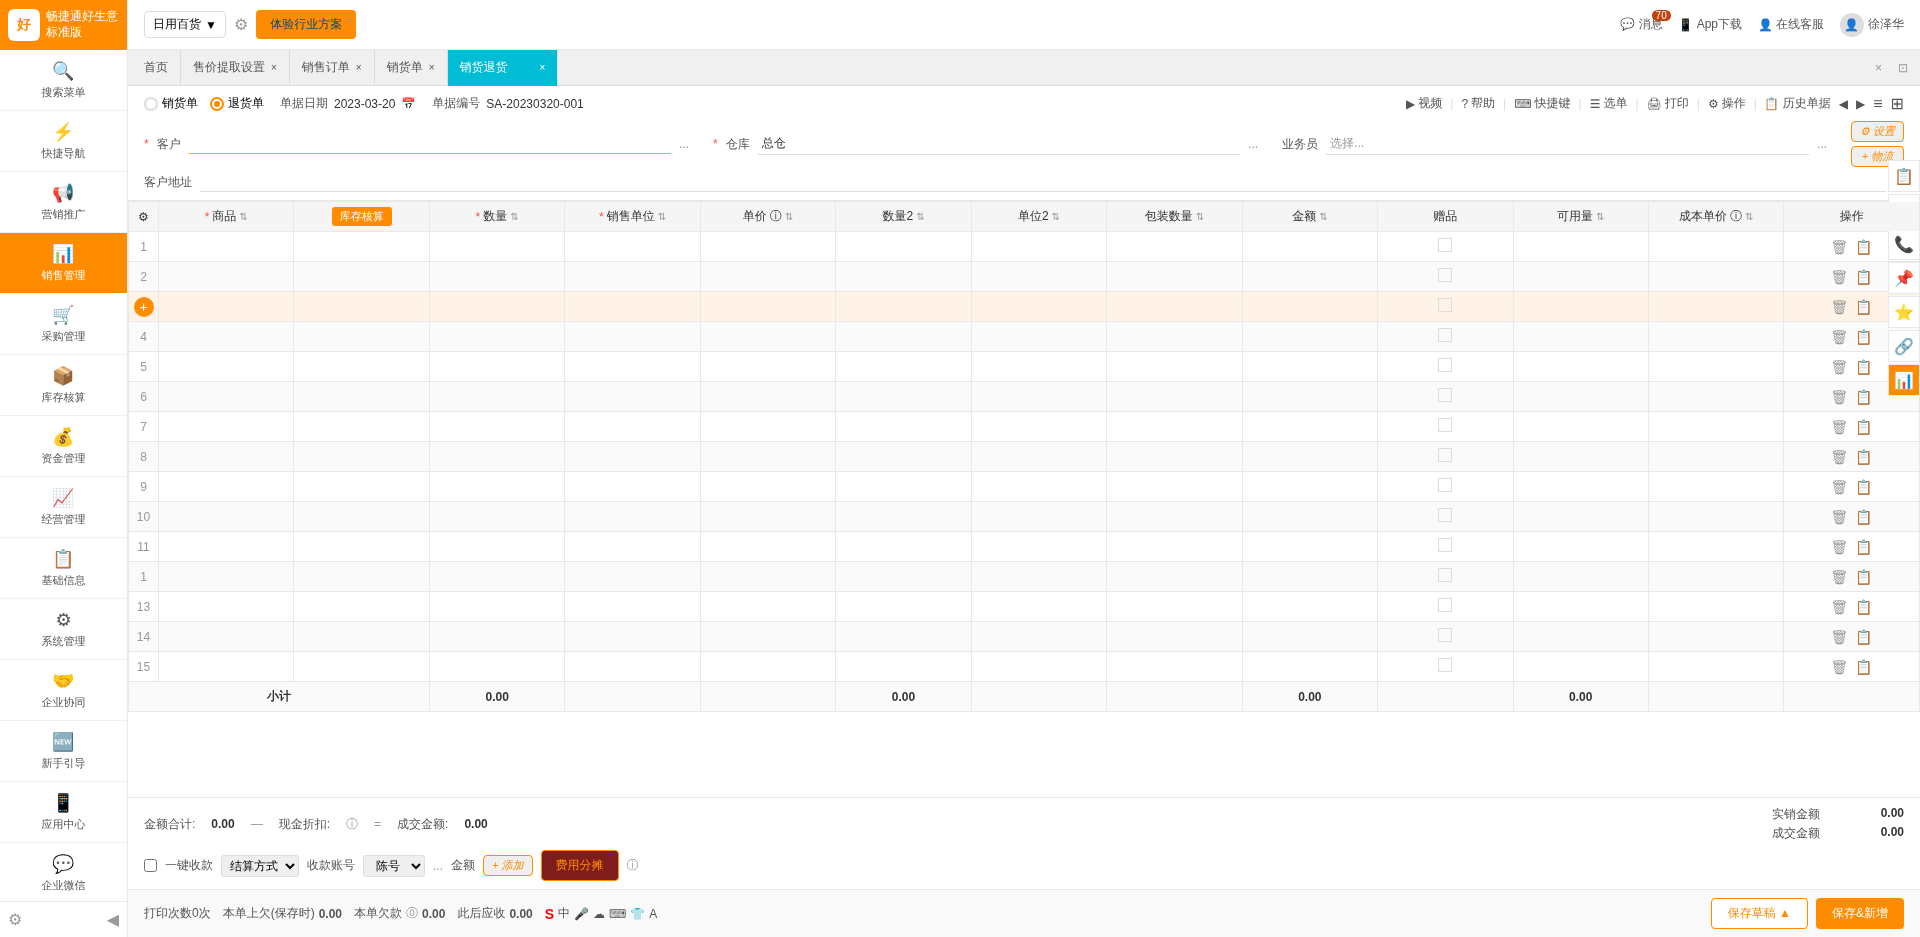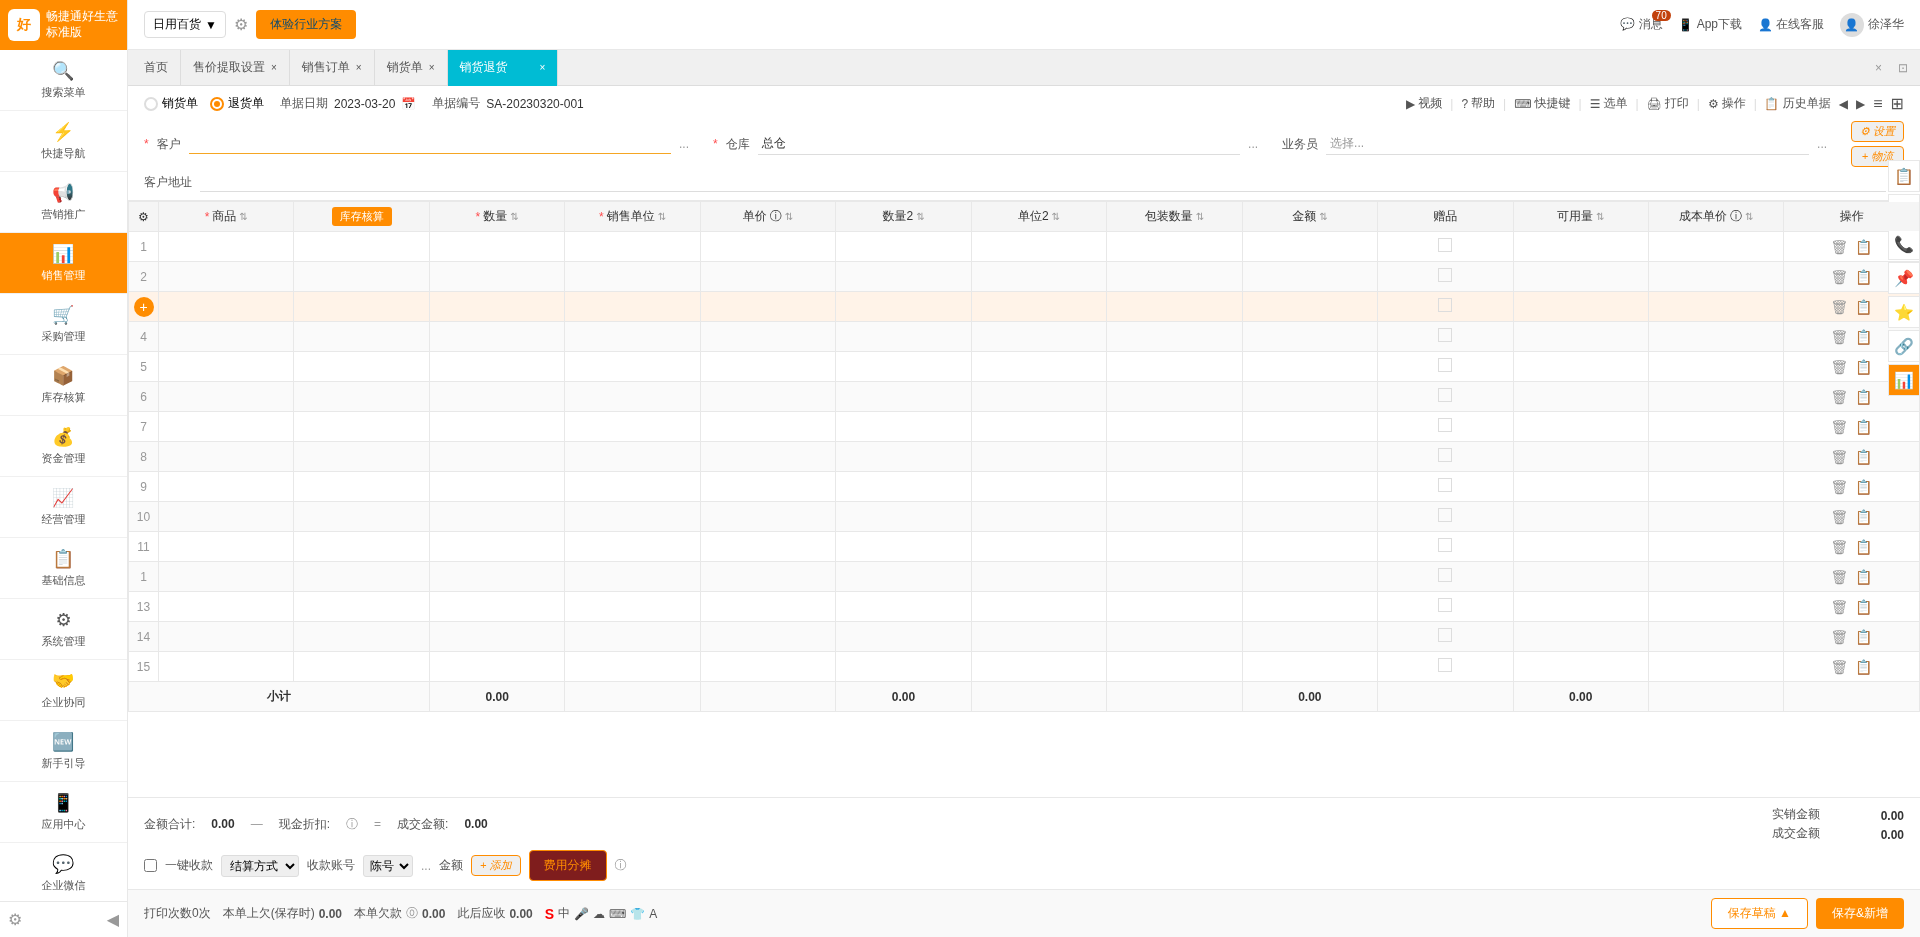--- a/index.html
+++ b/index.html
@@ -77,21 +77,21 @@
     .total-row td { background: #fff9f0; font-weight: bold; color: #333; }
     .th-gear { background: #f5f5f5; width: 30px; }
 
     
     .footer { border-top: 1px solid #e8e8e8; padding: 8px 16px; }
     .footer-row1 { display: flex; align-items: center; gap: 16px; margin-bottom: 8px; }
     .footer-row2 { display: flex; align-items: center; gap: 8px; }
     .footer-label { color: #555; }
     .footer-value { color: #333; font-weight: bold; }
     .footer-dash { color: #999; }
-    .summary-row { display: flex; justify-content: space-between; gap: 24px; align-items: flex-end; }
+    .summary-row { display: flex; justify-content: space-between; gap: 24px; align-items: flex-start; }
     .summary-label { color: #555; }
     .summary-val { font-weight: bold; color: #333; min-width: 60px; text-align: right; }
 
     
     .bottom-bar { height: 48px; background: #f9f9f9; border-top: 1px solid #e8e8e8; display: flex; align-items: center; padding: 0 16px; gap: 16px; }
     .bottom-info { display: flex; align-items: center; gap: 12px; flex: 1; }
     .bottom-info-item { display: flex; align-items: center; gap: 4px; color: #555; }
     .bottom-actions { display: flex; gap: 8px; }
     .btn-save-draft { background: #fff; border: 1px solid #ff8c00; color: #ff8c00; border-radius: 4px; padding: 6px 16px; cursor: pointer; font-size: 12px; }
     .btn-save-new { background: #ff8c00; color: #fff; border: none; border-radius: 4px; padding: 6px 16px; cursor: pointer; font-size: 12px; }
@@ -732,21 +732,21 @@
           </div>
         </div>
       </div>
       <div class="footer-row2">
         <input type="checkbox" style="">
         <span class="footer-label">一键收款</span>
         <select style="border:1px solid #ddd;border-radius:3px;padding:2px 4px;">
           <option>结算方式</option>
         </select>
         <span class="footer-label">收款账号</span>
-        <select style="border:1px solid #ddd;border-radius:3px;padding:2px 2px;">
+        <select style="border:1px solid #ddd;border-radius:3px;padding:2px 8px;">
           <option>陈号</option>
         </select>
         <span class="field-dots">...</span>
         <span class="footer-label">金额</span>
         <button class="side-btn orange">+ 添加</button>
         <button class="topbar-btn" style="background:#7f1d1d;color:#ff8c00;border:1px solid #ff8c00;">费用分摊</button>
         <span style="color:#999;cursor:pointer;">ⓘ</span>
       </div>
     </div>
 

